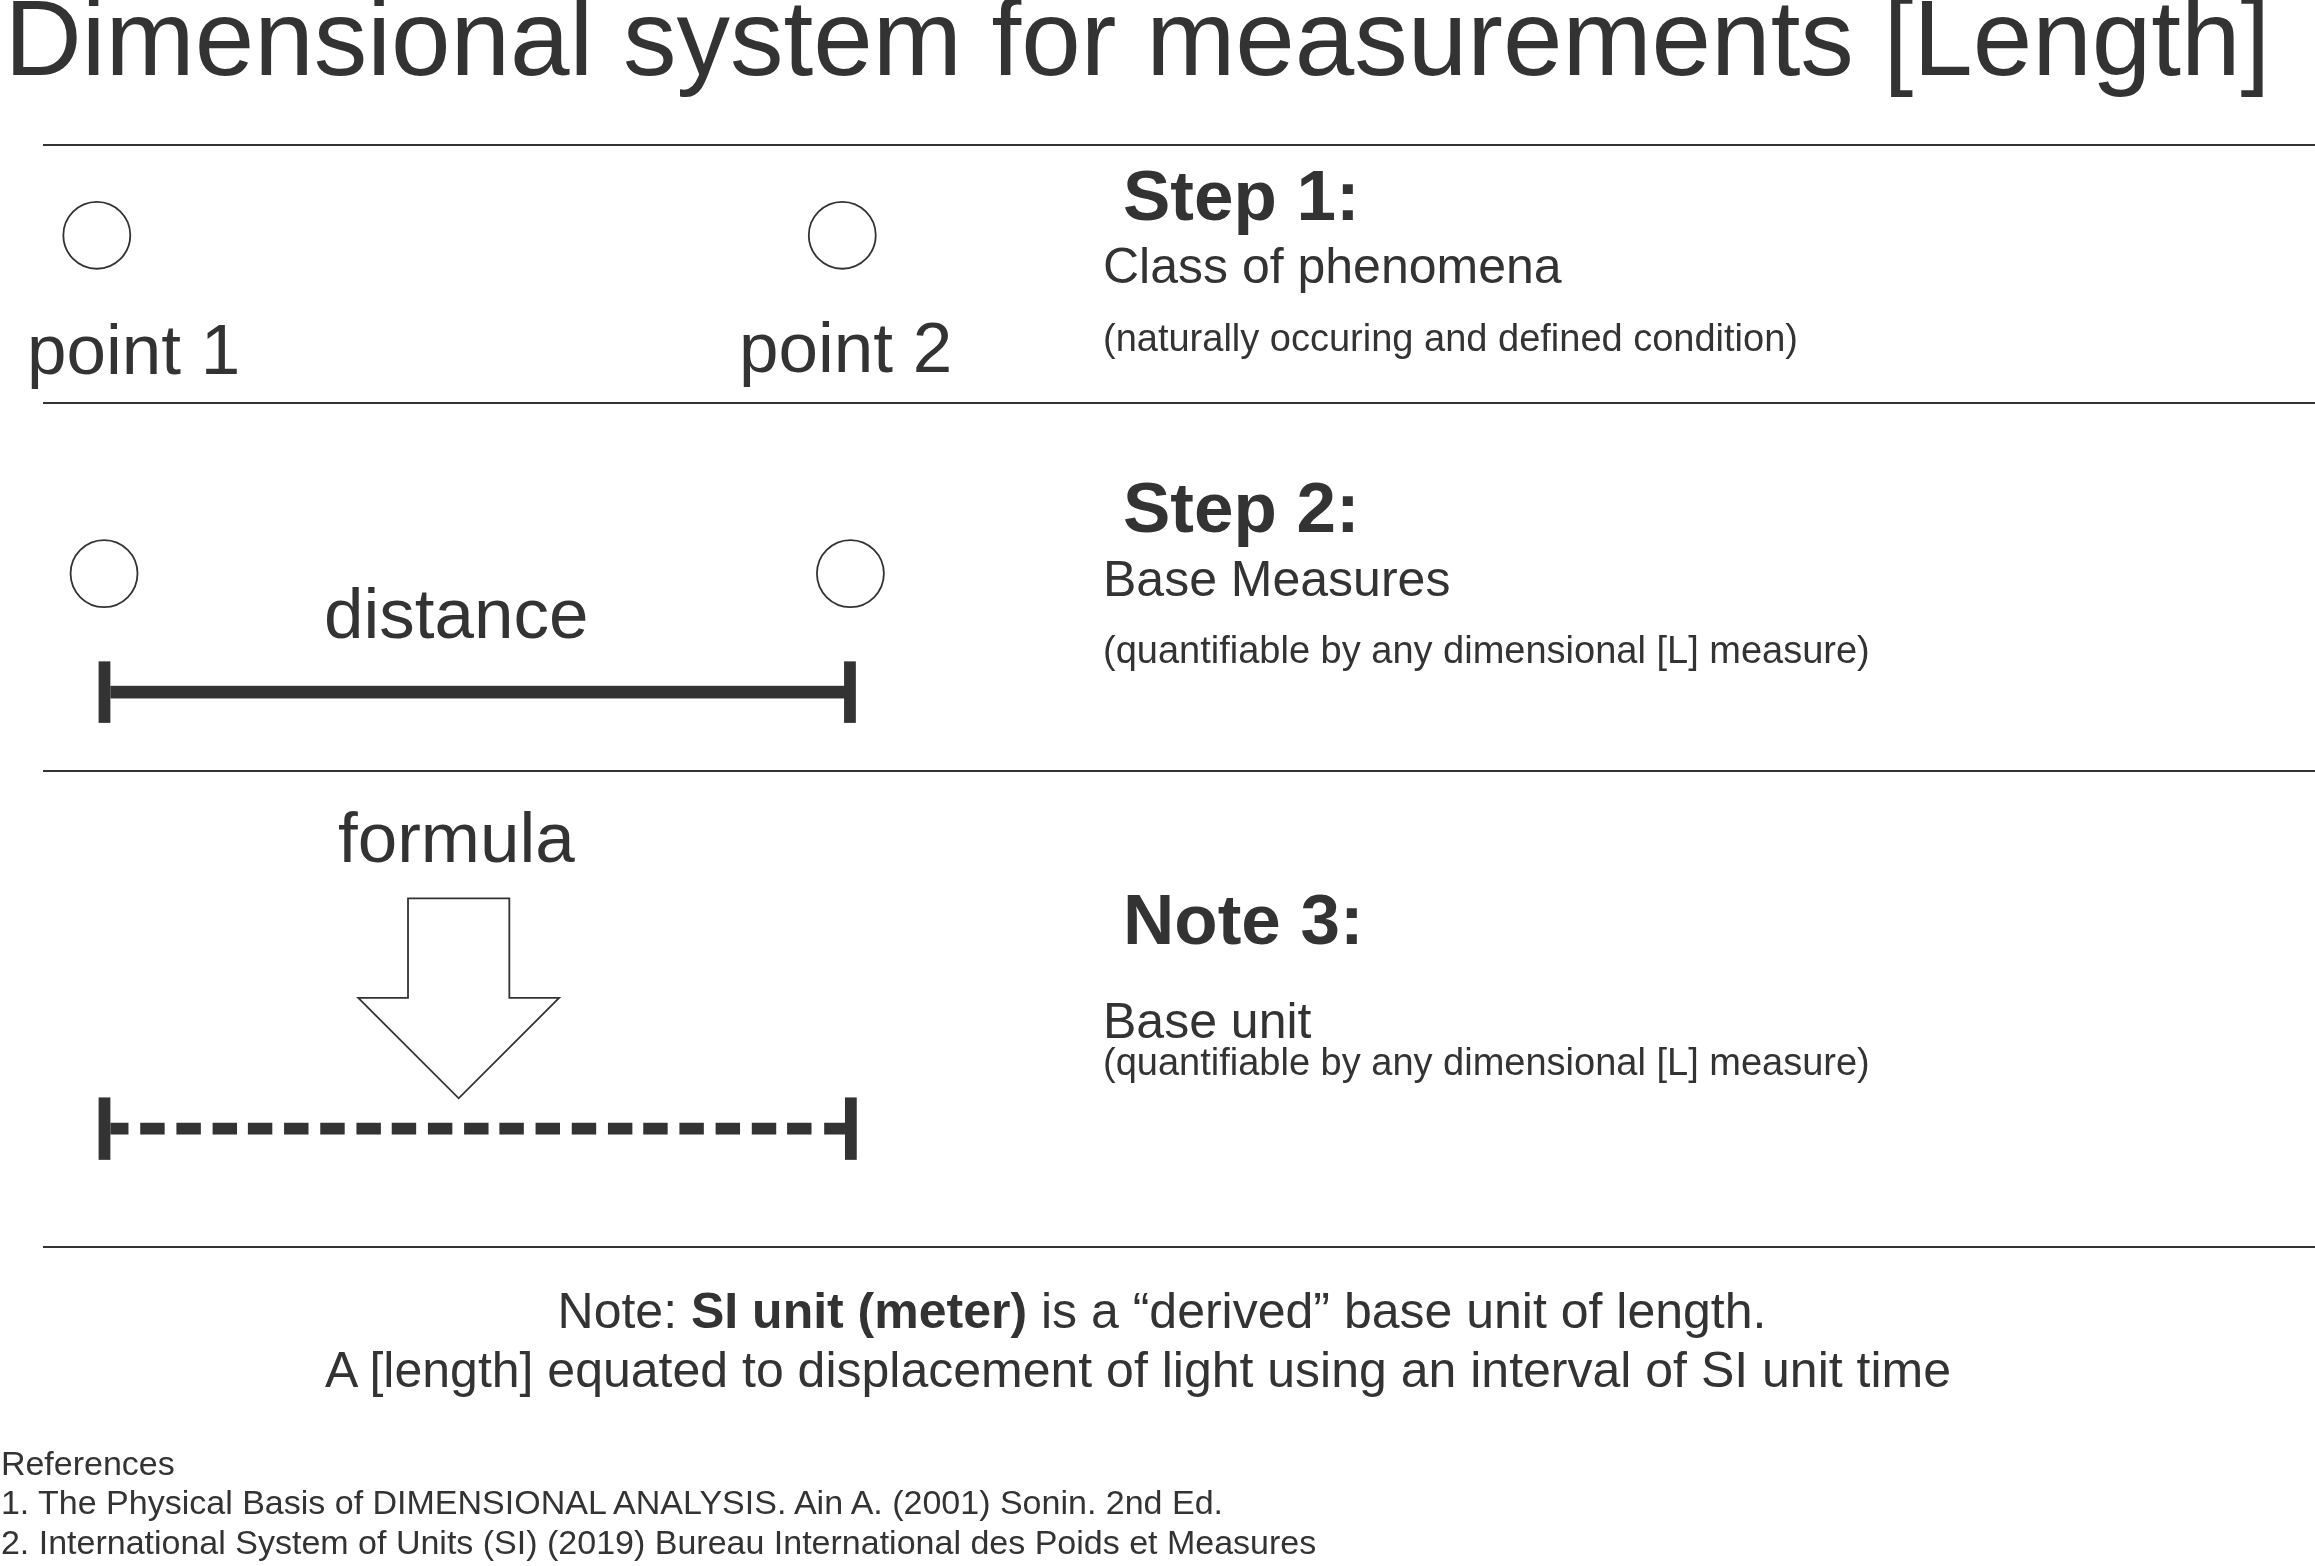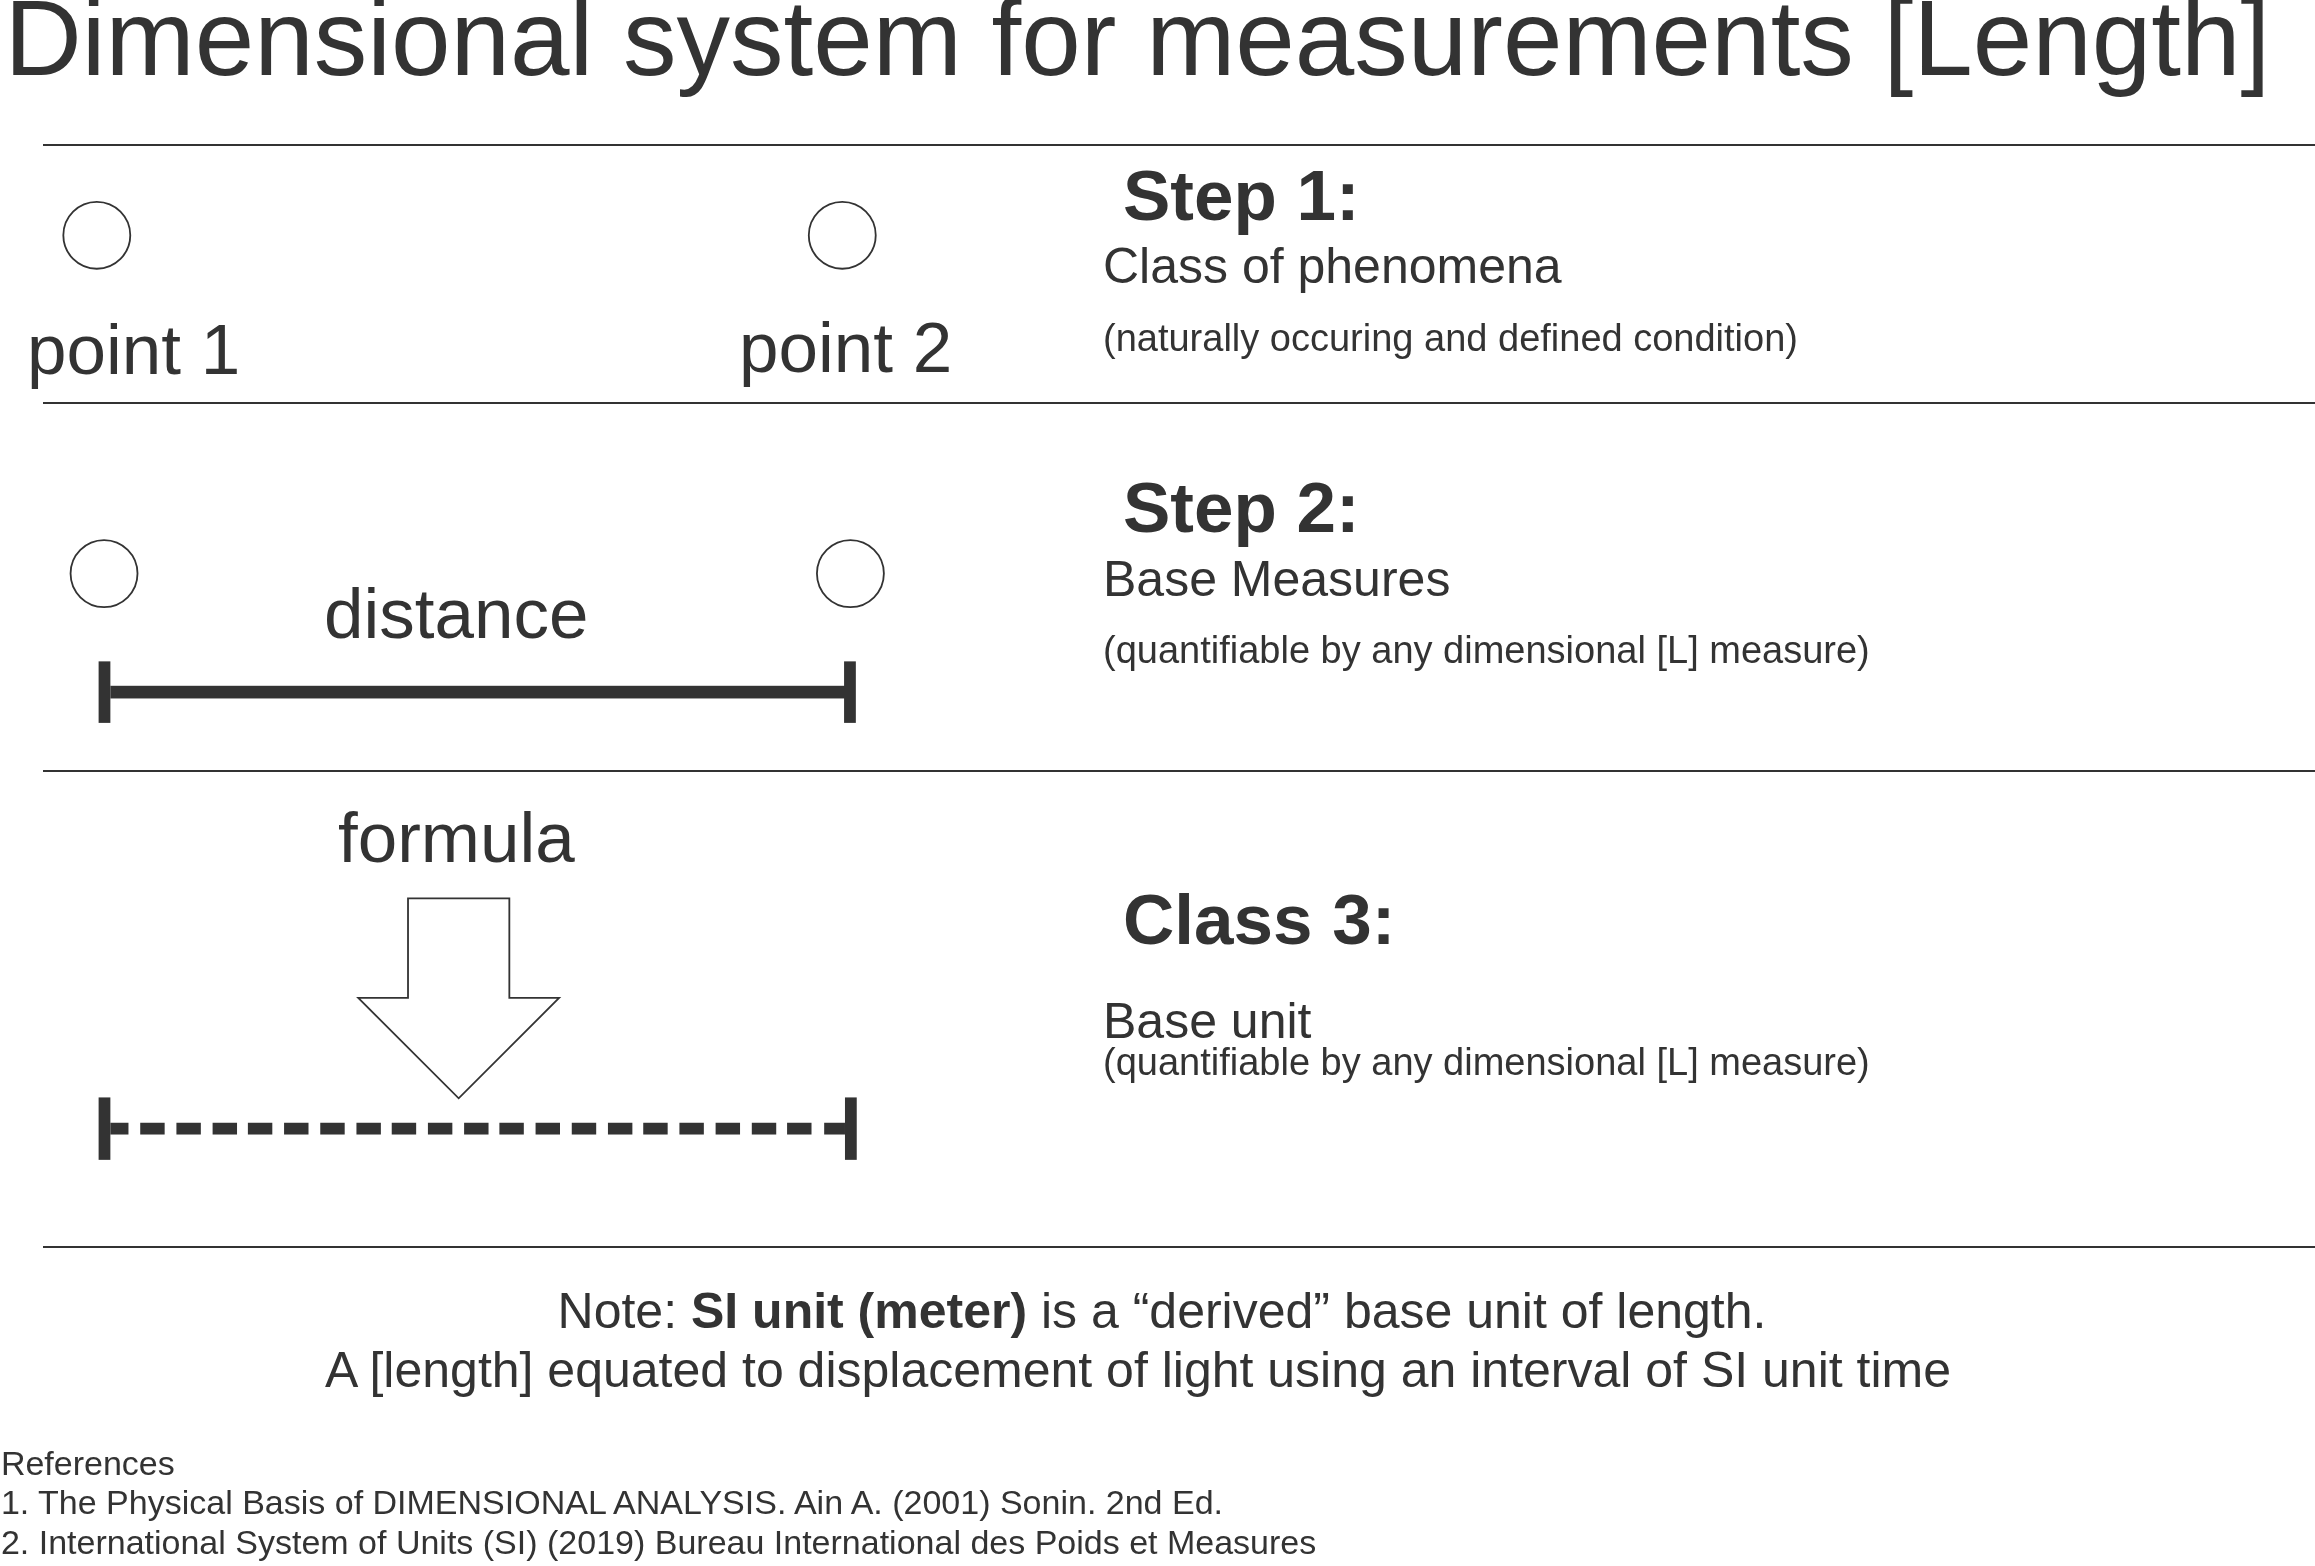--- a/index.html
+++ b/index.html
@@ -115,21 +115,21 @@
   <div class="abs step-sub" style="left:1103px; top:319px;">(naturally occuring and defined condition)</div>
 </div>
 
 <div>
   <div class="abs step-head" style="left:1103px; top:472px;">Step 2:</div>
   <div class="abs step-title" style="left:1103px; top:554px;">Base Measures</div>
   <div class="abs step-sub" style="left:1103px; top:631px;">(quantifiable by any dimensional [L] measure)</div>
 </div>
 
 <div>
-  <div class="abs step-head" style="left:1103px; top:884px;">Class 3:</div>
+  <div class="abs step-head" style="left:1103px; top:884px;">Note 3:</div>
   <div class="abs step-title" style="left:1103px; top:965px;margin-top:31px;">Base unit</div>
   <div class="abs step-sub" style="left:1103px; top:1043px;">(quantifiable by any dimensional [L] measure)</div>
 </div>
 
 <div class="note" style="top:1286px;padding-left:24px;"><span>Note: </span><b>SI unit (meter)</b><span> is a “derived” base unit of length.</span></div>
 <div class="note" style="top:1345px;">A [length] equated to displacement of light using an interval of SI unit time</div>
 
 <div>
   <div class="abs ref" style="top:1446px;">References</div>
   <div class="abs ref" style="top:1485px;">1. The Physical Basis of DIMENSIONAL ANALYSIS. Ain A. (2001) Sonin. 2nd Ed.</div>

